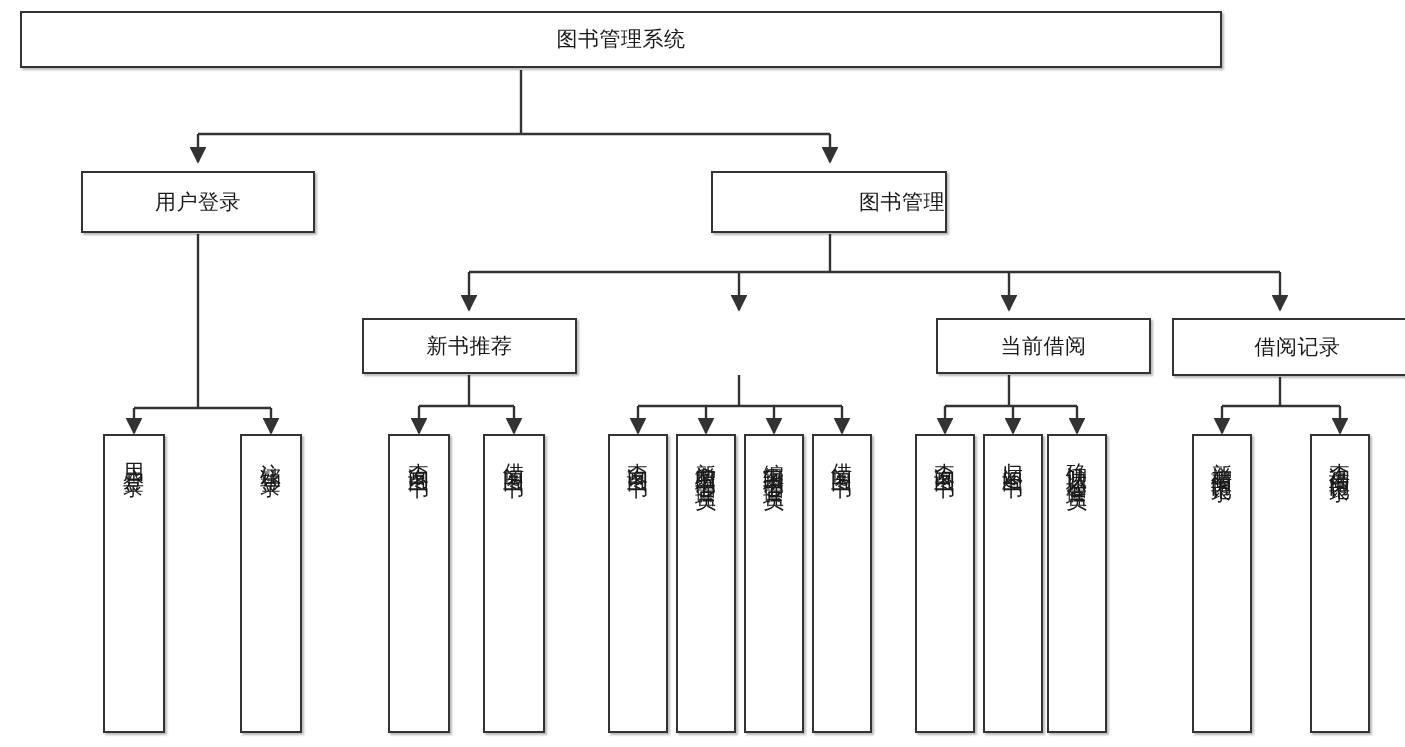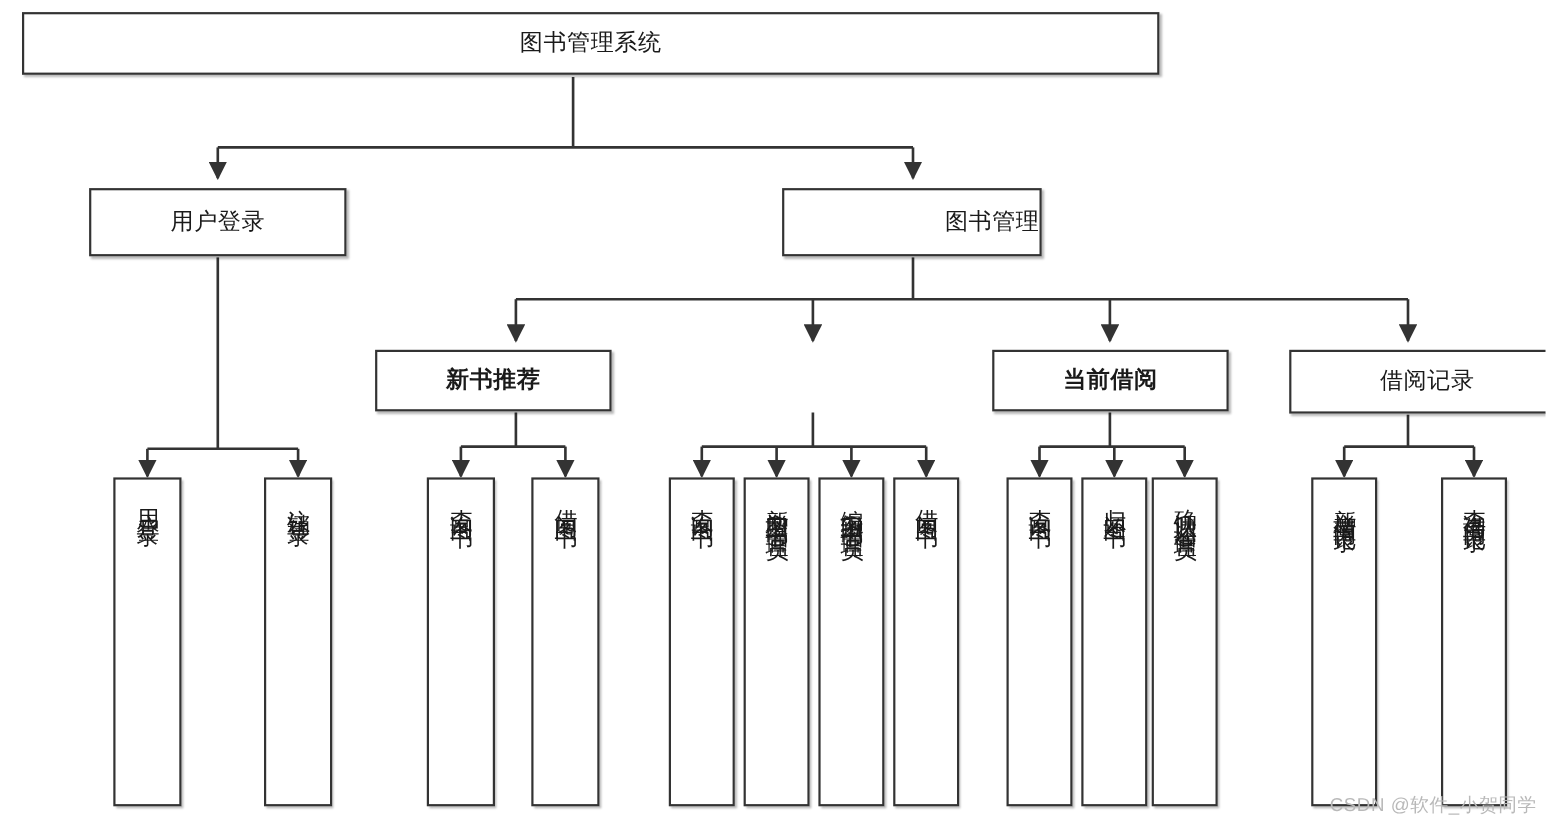--- a/index.html
+++ b/index.html
@@ -120,35 +120,35 @@
       <path d="M 1013 406 L 1013 433" marker-end="url(#arrow)"></path>
       <path d="M 1077 406 L 1077 433" marker-end="url(#arrow)"></path>
 
       <path d="M 1280 377 L 1280 406"></path>
       <path d="M 1222 406 L 1340 406"></path>
       <path d="M 1222 406 L 1222 433" marker-end="url(#arrow)"></path>
       <path d="M 1340 406 L 1340 433" marker-end="url(#arrow)"></path>
     </g>
   </svg>
 
-  <div class="node" style="left:20px; top:11px; width:1034px; height:57px;">
+  <div class="node" style="left:20px; top:11px; width:1202px; height:57px;">
     <span class="node-label">图书管理系统</span>
   </div>
 
   <div class="node" style="left:81px; top:171px; width:234px; height:62px;">
     <span class="node-label">用户登录</span>
   </div>
   <div class="node" style="left:711px; top:171px; width:236px; height:62px;justify-content:flex-end;">
     <span class="node-label">图书管理</span>
   </div>
 
-  <div class="node" style="left:341px; top:318px; width:215px; height:56px;font-weight:bold;">
+  <div class="node" style="left:362px; top:318px; width:215px; height:56px;">
     <span class="node-label">新书推荐</span>
   </div>
-  <div class="node" style="left:902px; top:318px; width:215px; height:56px;font-weight:bold;">
+  <div class="node" style="left:936px; top:318px; width:215px; height:56px;">
     <span class="node-label">当前借阅</span>
   </div>
   <div class="node" style="left:1172px; top:318px; width:251px; height:58px;">
     <span class="node-label">借阅记录</span>
   </div>
 
   <div class="node vertical" style="left:103px; top:434px; width:62px; height:299px;">
     <span class="node-label">用户登录</span>
   </div>
   <div class="node vertical" style="left:240px; top:434px; width:62px; height:299px;">
@@ -185,15 +185,14 @@
     <span class="node-label">确认归还（管理员）</span>
   </div>
 
   <div class="node vertical tall-text" style="left:1192px; top:434px; width:60px; height:299px;">
     <span class="node-label">新增借阅记录</span>
   </div>
   <div class="node vertical tall-text" style="left:1310px; top:434px; width:60px; height:299px;">
     <span class="node-label">查询借阅记录</span>
   </div>
 
-  <div class="watermark">CSDN @软件_小贺同学</div>
 
 </div>
 
 </body></html>

